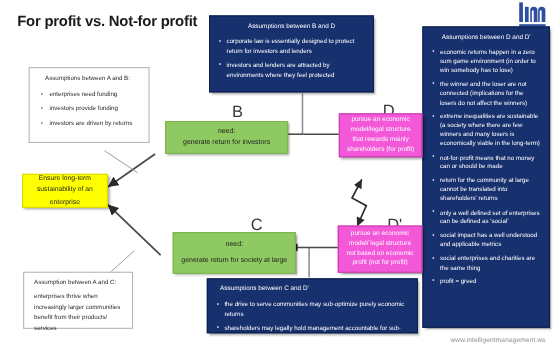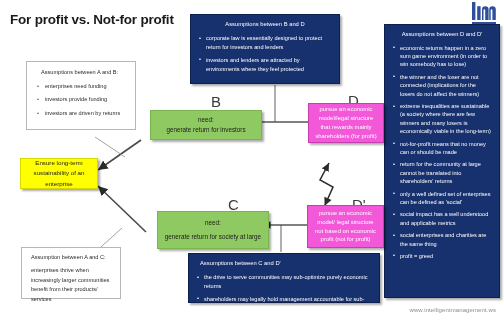--- a/index.html
+++ b/index.html
@@ -20,20 +20,21 @@
   #page-title {
     position: absolute;
     left: 10px;
     top: 12px;
     width: 175px;
     font-size: 13.5px;
     font-weight: bold;
     line-height: 1.22;
     letter-spacing: -0.2px;
     color: #1a1a1a;
+    text-align: center;
   }
   
   #logo {
     position: absolute;
     right: 7px;
     top: 2px;
     width: 26px;
     height: 24px;
   }
   

